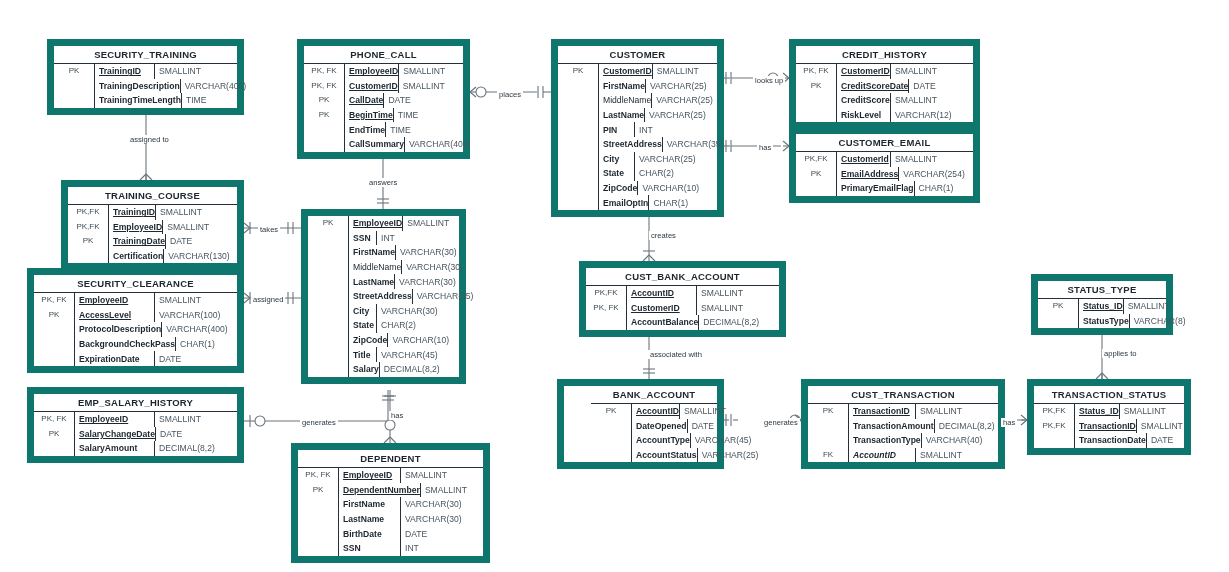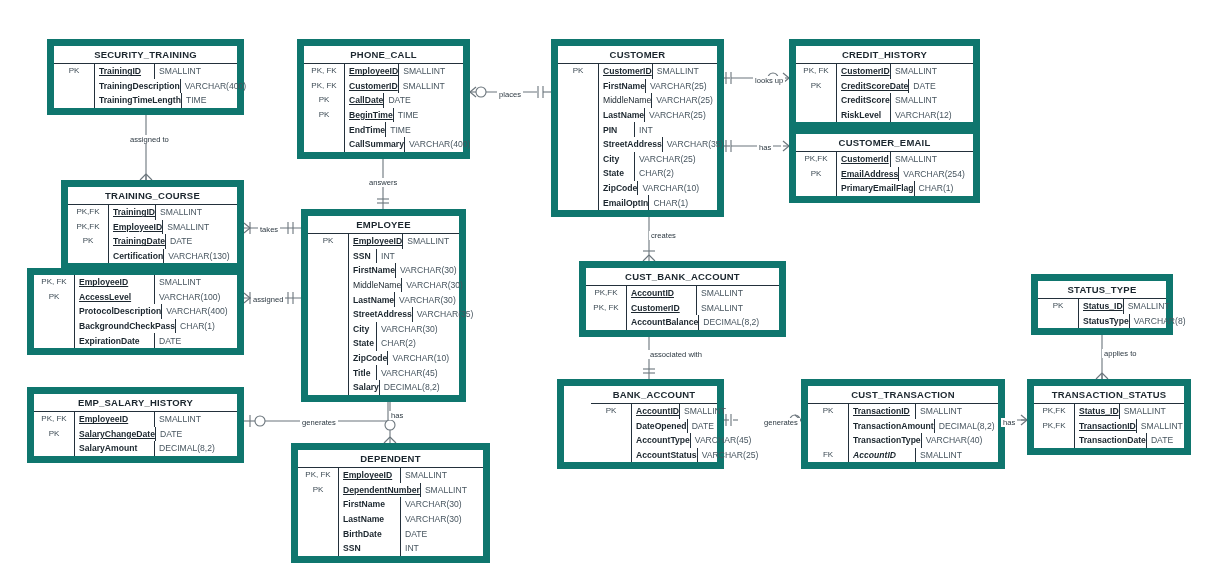--- a/index.html
+++ b/index.html
@@ -184,20 +184,21 @@
             <div class="type">DATE</div>
           </div>
           <div class="row">
             <div class="key"></div>
             <div class="attr b">Certification</div>
             <div class="type">VARCHAR(130)</div>
           </div>
         </div>
       </div>
       <div class="entity" style="left: 27px; top: 268px; width: 217px;">
+        <div class="title">SECURITY_CLEARANCE</div>
         <div class="rows">
           <div class="row">
             <div class="key">PK, FK</div>
             <div class="attr pkk">EmployeeID</div>
             <div class="type">SMALLINT</div>
           </div>
           <div class="row">
             <div class="key">PK</div>
             <div class="attr pkk">AccessLevel</div>
             <div class="type">VARCHAR(100)</div>
@@ -268,21 +269,20 @@
             <div class="type">TIME</div>
           </div>
           <div class="row">
             <div class="key"></div>
             <div class="attr b">CallSummary</div>
             <div class="type">VARCHAR(400)</div>
           </div>
         </div>
       </div>
       <div class="entity" style="left: 301px; top: 209px; width: 165px;">
-        <div class="title">EMPLOYEE</div>
         <div class="rows">
           <div class="row">
             <div class="key">PK</div>
             <div class="attr pkk">EmployeeID</div>
             <div class="type">SMALLINT</div>
           </div>
           <div class="row">
             <div class="key"></div>
             <div class="attr b">SSN</div>
             <div class="type">INT</div>

